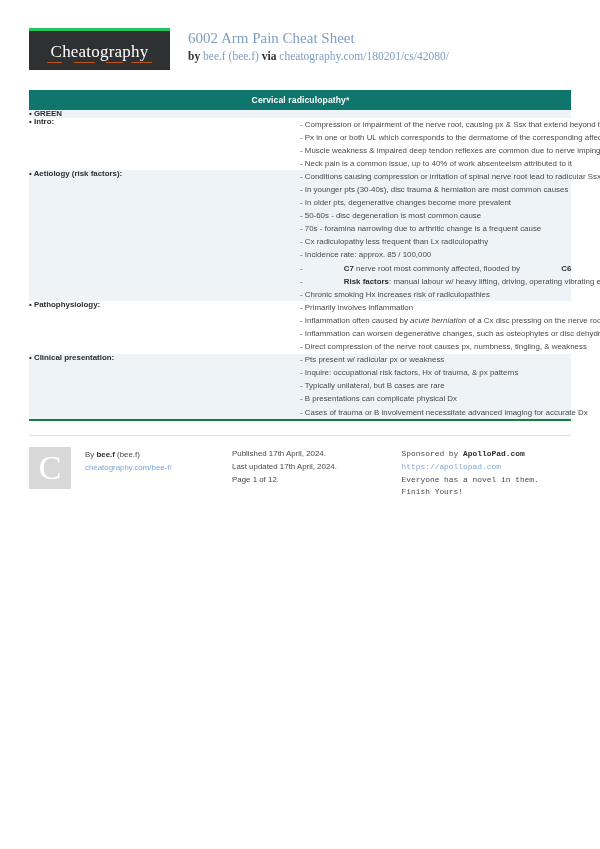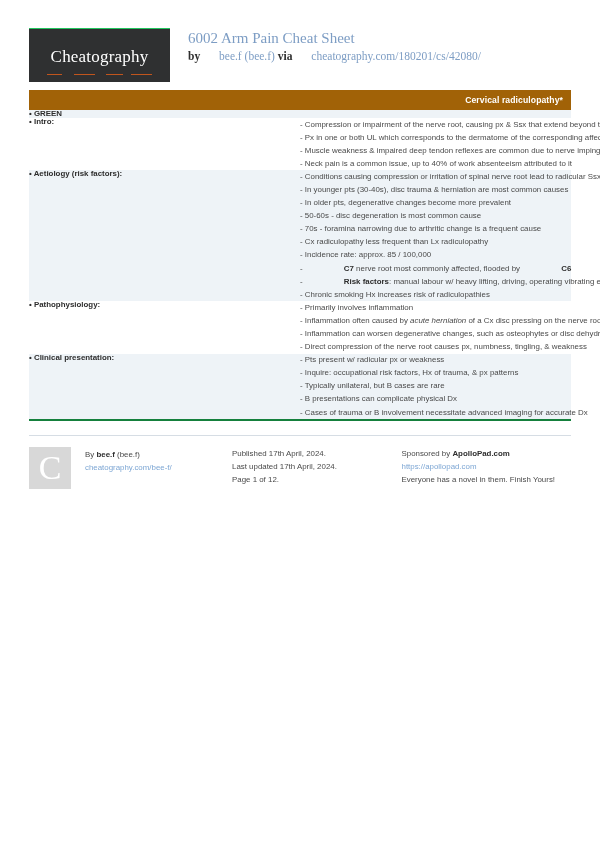--- a/index.html
+++ b/index.html
@@ -26,23 +26,23 @@
 
   
   .header {
     display: flex;
     align-items: flex-start;
     height: 46px;
     margin-bottom: 16px;
   }
   .logo-box {
     width: 141px;
-    height: 54px;
+    height: 42px;
     background: #2f3031;
-    border-top: 1px solid #22c55e;
+    border-top: 3px solid #22c55e;
     box-sizing: border-box;
     position: relative;
     flex: 0 0 auto;
     display: flex;
     align-items: center;
     justify-content: center;
   }
   .logo-text {
     color: #ffffff;
     font-family: "Liberation Serif", serif;
@@ -75,35 +75,35 @@
     line-height: 1.25;
     font-weight: normal;
     margin: 0 0 1px 0;
   }
   .byline {
     font-family: "Liberation Serif", serif;
     font-size: 11.5px;
     color: #3a3a3a;
     line-height: 1.3;
   }
-  .byline .lk { color: #7d9dc4; margin-left: 16px; }
+  .byline .lk { color: #7d9dc4; }
   .byline .bywd { font-weight: bold; color: #2f2f2f; }
 
   
   .table {
     width: 100%;
     border-collapse: collapse;
     table-layout: fixed;
   }
   .table-head th {
-    background: #a16207;
+    background: #0f766e;
     color: #ffffff;
     font-size: 8.6px;
     font-weight: bold;
-    text-align: right;
+    text-align: center;
     padding: 5px 8px 5px 9px;
     letter-spacing: 0.1px;
   }
   .table td {
     vertical-align: top;
     font-size: 7.9px;
     line-height: 1.0;
     padding: 0;
   }
   tr.shade td { background: #eef3f7; }
@@ -143,21 +143,21 @@
     display: flex;
     margin-top: 14px;
     padding-top: 11px;
     border-top: 1px solid #d6dde4;
     font-size: 7.9px;
     color: #4a4a4a;
   }
   .fcol { box-sizing: border-box; }
   .fcol-1 { width: 218px; display: flex; align-items: flex-start; }
   .fcol-2 { width: 182px; padding-top: 1px; }
-  .fcol-3 { width: 182px; padding-top: 1px; }
+  .fcol-3 { width: 182px; padding-top: 1px; font-family: Liberation Mono, monospace; }
   .avatar {
     width: 42px;
     height: 42px;
     background: #d8d8d8;
     color: #ffffff;
     font-family: "Liberation Serif", serif;
     font-size: 34px;
     line-height: 42px;
     text-align: center;
     flex: 0 0 auto;

